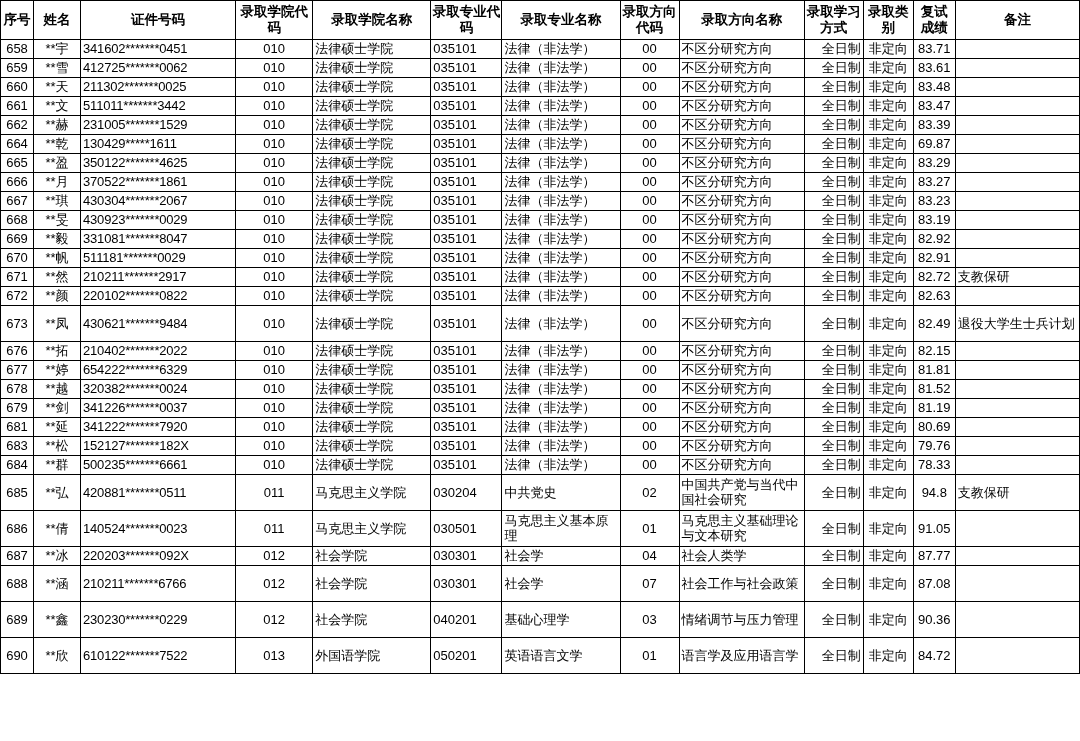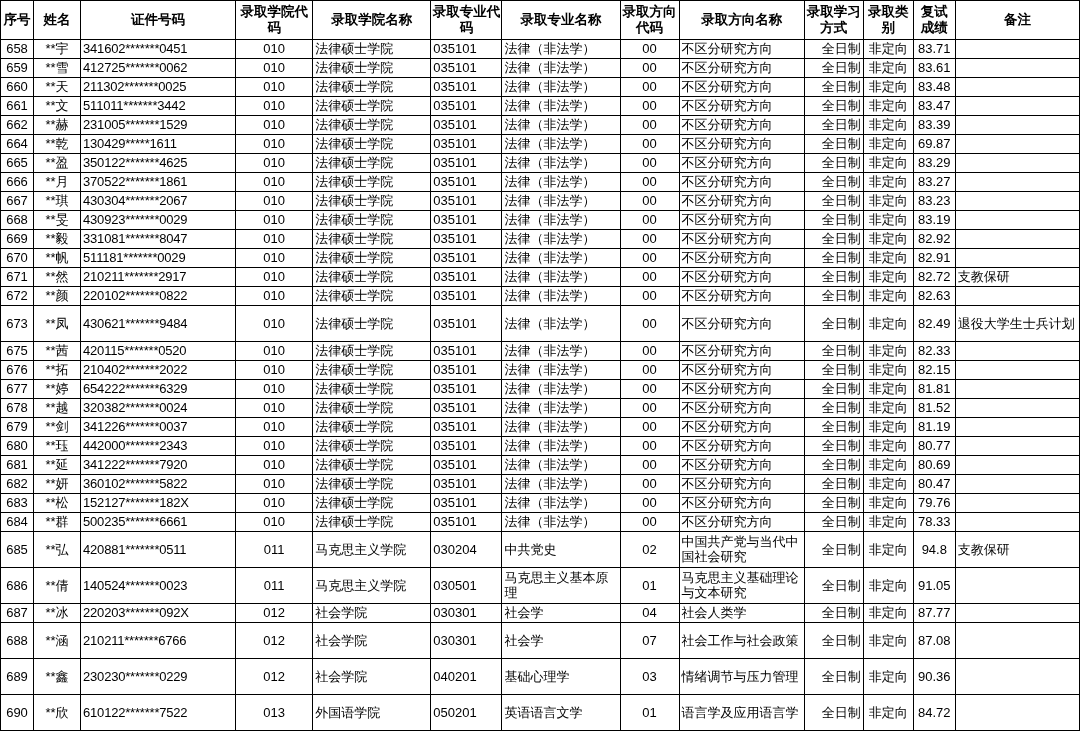--- a/index.html
+++ b/index.html
@@ -324,35 +324,20 @@
         <td class="mcode">035101</td>
         <td class="mname">法律（非法学）</td>
         <td class="dcode">00</td>
         <td class="dname">不区分研究方向</td>
         <td class="study">全日制</td>
         <td class="cat">非定向</td>
         <td class="score">82.49</td>
         <td class="remark">退役大学生士兵计划</td>
       </tr>
       <tr class="r-normal">
-        <td class="seq">675</td>
-        <td class="name">**茜</td>
-        <td class="id">420115*******0520</td>
-        <td class="ccode">010</td>
-        <td class="cname">法律硕士学院</td>
-        <td class="mcode">035101</td>
-        <td class="mname">法律（非法学）</td>
-        <td class="dcode">00</td>
-        <td class="dname">不区分研究方向</td>
-        <td class="study">全日制</td>
-        <td class="cat">非定向</td>
-        <td class="score">82.33</td>
-        <td class="remark"></td>
-      </tr>
-      <tr class="r-normal">
         <td class="seq">676</td>
         <td class="name">**拓</td>
         <td class="id">210402*******2022</td>
         <td class="ccode">010</td>
         <td class="cname">法律硕士学院</td>
         <td class="mcode">035101</td>
         <td class="mname">法律（非法学）</td>
         <td class="dcode">00</td>
         <td class="dname">不区分研究方向</td>
         <td class="study">全日制</td>
@@ -399,62 +384,32 @@
         <td class="mcode">035101</td>
         <td class="mname">法律（非法学）</td>
         <td class="dcode">00</td>
         <td class="dname">不区分研究方向</td>
         <td class="study">全日制</td>
         <td class="cat">非定向</td>
         <td class="score">81.19</td>
         <td class="remark"></td>
       </tr>
       <tr class="r-normal">
-        <td class="seq">680</td>
-        <td class="name">**珏</td>
-        <td class="id">442000*******2343</td>
-        <td class="ccode">010</td>
-        <td class="cname">法律硕士学院</td>
-        <td class="mcode">035101</td>
-        <td class="mname">法律（非法学）</td>
-        <td class="dcode">00</td>
-        <td class="dname">不区分研究方向</td>
-        <td class="study">全日制</td>
-        <td class="cat">非定向</td>
-        <td class="score">80.77</td>
-        <td class="remark"></td>
-      </tr>
-      <tr class="r-normal">
         <td class="seq">681</td>
         <td class="name">**延</td>
         <td class="id">341222*******7920</td>
         <td class="ccode">010</td>
         <td class="cname">法律硕士学院</td>
         <td class="mcode">035101</td>
         <td class="mname">法律（非法学）</td>
         <td class="dcode">00</td>
         <td class="dname">不区分研究方向</td>
         <td class="study">全日制</td>
         <td class="cat">非定向</td>
         <td class="score">80.69</td>
-        <td class="remark"></td>
-      </tr>
-      <tr class="r-normal">
-        <td class="seq">682</td>
-        <td class="name">**妍</td>
-        <td class="id">360102*******5822</td>
-        <td class="ccode">010</td>
-        <td class="cname">法律硕士学院</td>
-        <td class="mcode">035101</td>
-        <td class="mname">法律（非法学）</td>
-        <td class="dcode">00</td>
-        <td class="dname">不区分研究方向</td>
-        <td class="study">全日制</td>
-        <td class="cat">非定向</td>
-        <td class="score">80.47</td>
         <td class="remark"></td>
       </tr>
       <tr class="r-normal">
         <td class="seq">683</td>
         <td class="name">**松</td>
         <td class="id">152127*******182X</td>
         <td class="ccode">010</td>
         <td class="cname">法律硕士学院</td>
         <td class="mcode">035101</td>
         <td class="mname">法律（非法学）</td>

